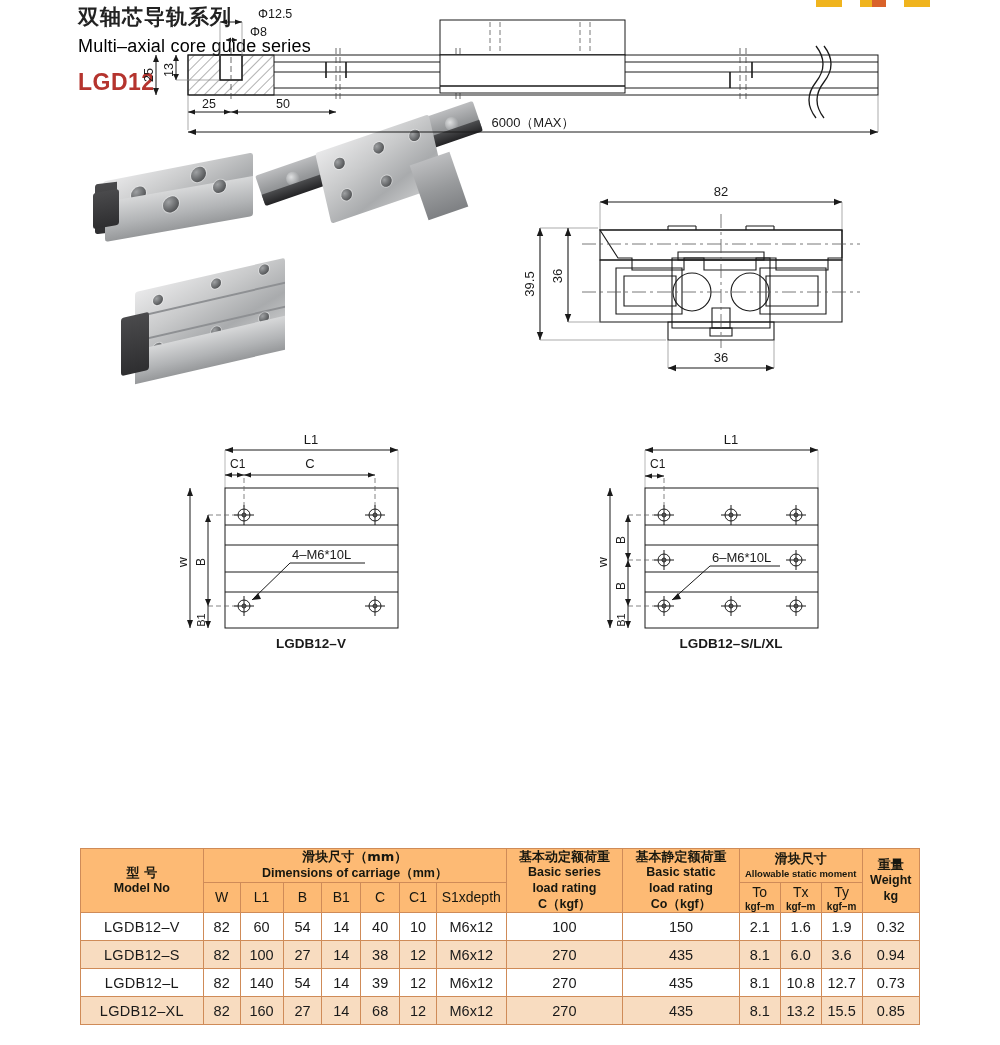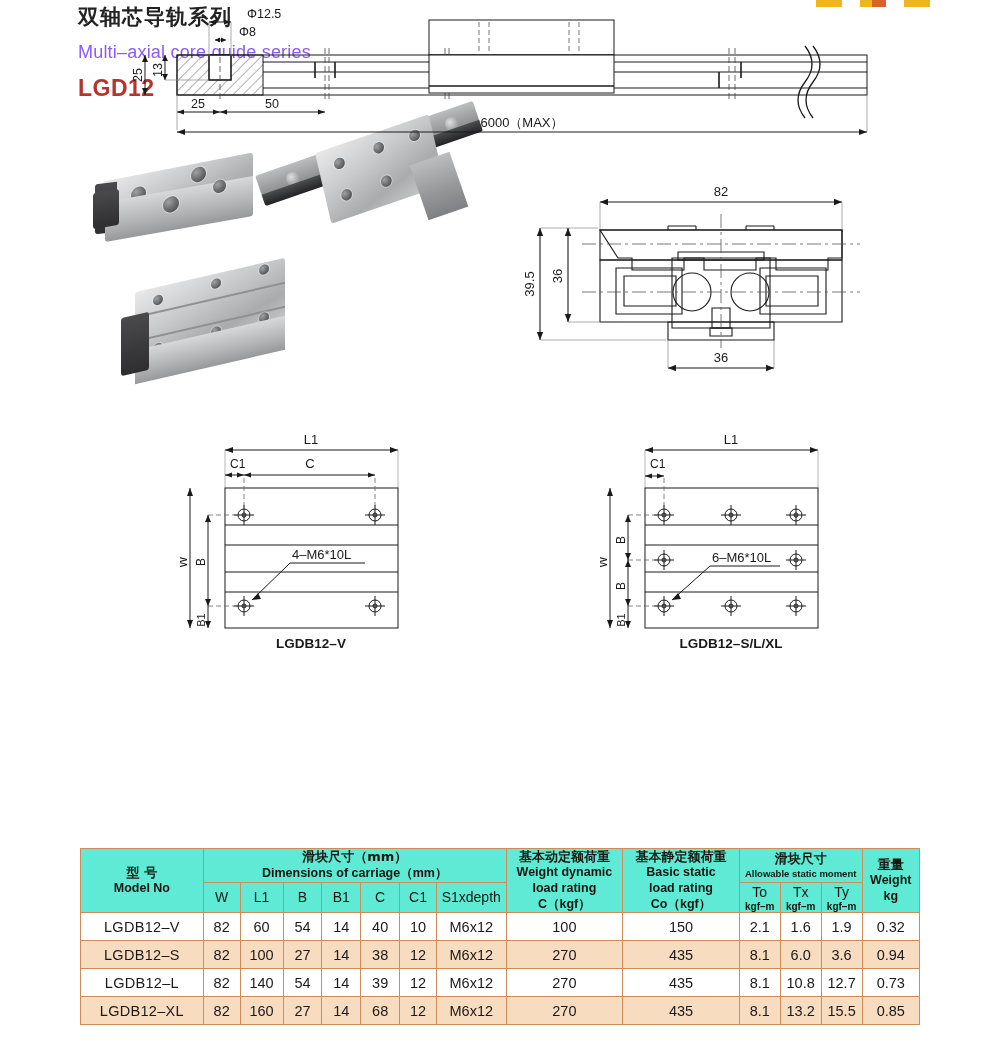--- a/index.html
+++ b/index.html
@@ -16,21 +16,21 @@
 
   
   .corner-bars { position:absolute; top:0; right:70px; display:flex; gap:18px; }
   .corner-bars i { display:block; width:26px; height:7px; background:#f0b41e; }
   .corner-bars i.alt { background:linear-gradient(to right,#f0b41e 45%,#d9622a 45%); }
 
   
   .header { position:absolute; left:78px; top:4px; }
   .h-cn { font-size:21px; font-weight:bold; letter-spacing:1px; color:#222;
           font-family:"DejaVu Sans",sans-serif; line-height:1.25; }
-  .h-en { font-size:18px; color:#8b5cf6; letter-spacing:.2px; margin-top:12px; }
+  .h-en { font-size:18px; color:#000000; letter-spacing:.2px; margin-top:6px; }
   .h-model { font-size:23px; font-weight:bold; color:#b5342e; margin-top:12px; letter-spacing:.5px; }
 
   
   .photos { position:absolute; left:95px; top:115px; width:420px; height:275px; }
   .photo { position:absolute; }
   .blk { position:relative; }
 
   
   .metal-top { background:linear-gradient(160deg,#e9e9ea 0%,#c9cacb 38%,#a9abad 70%,#cdcecf 100%); }
   .metal-side { background:linear-gradient(180deg,#bcbdbf 0%,#97999b 55%,#7e8083 100%); }
@@ -47,21 +47,21 @@
   svg text { font-family:"Liberation Sans","DejaVu Sans",sans-serif; fill:#1a1a1a; }
 
   
   .spec-wrap { position:absolute; left:80px; top:848px; width:840px; }
   table.spec { border-collapse:collapse; width:840px; table-layout:fixed; }
   table.spec th, table.spec td {
     border:1px solid #cf8b58;
     text-align:center; vertical-align:middle;
     padding:0;
   }
-  table.spec thead th { background:#5eead4; color:#17170f; }
+  table.spec thead th { background:#fdba74; color:#17170f; }
   .cn { font-family:"DejaVu Sans",sans-serif; font-weight:bold; font-size:13px; display:block; line-height:1.25; }
   .en { font-size:12.5px; display:block; line-height:1.25; }
   .en-sm { font-size:9.5px; display:block; line-height:1.2; }
   .sub { font-size:14px; font-weight:normal; }
   .unit { font-size:10px; display:block; line-height:1.1; }
   table.spec tbody td { font-size:14.5px; height:28px; background:#ffffff; }
   table.spec tbody tr.alt td { background:#f8dcc0; }
   td.model { text-align:center; letter-spacing:.3px; }
 </style>
 </head>
@@ -370,21 +370,21 @@
     <text x="50" y="48" font-size="12">C1</text>
     <text x="7" y="142" font-size="12" text-anchor="middle" transform="rotate(-90 7 142)">W</text>
     <text x="25" y="120" font-size="12" text-anchor="middle" transform="rotate(-90 25 120)">B</text>
     <text x="25" y="166" font-size="12" text-anchor="middle" transform="rotate(-90 25 166)">B</text>
     <text x="25" y="200" font-size="11" text-anchor="middle" transform="rotate(-90 25 200)">B1</text>
     <text x="112" y="142" font-size="13">6–M6*10L</text>
     <text x="131" y="228" font-size="13.5" font-weight="bold" text-anchor="middle">LGDB12–S/L/XL</text>
   </svg>
 </div>
 
-<div class="draw" style="left:129px; top:695, top:695px; width:780px; height:145px;">
+<div class="draw" style="left:140px; top:695, top:695px; width:780px; height:145px;">
   <svg width="780" height="145" viewBox="0 0 780 145">
     <defs>
       <pattern id="hatch" width="7" height="7" patternTransform="rotate(45)" patternUnits="userSpaceOnUse">
         <line x1="0" y1="0" x2="0" y2="7" stroke="#555" stroke-width="0.9"></line>
       </pattern>
     </defs>
     <g stroke="#1a1a1a" fill="none" stroke-width="1">
 
       <rect x="48" y="55" width="690" height="40"></rect>
 
@@ -489,21 +489,21 @@
         <th rowspan="2">
           <span class="cn">型 号</span>
           <span class="en">Model No</span>
         </th>
         <th colspan="7">
           <span class="cn">滑块尺寸（mm）</span>
           <span class="en">Dimensions of carriage（mm）</span>
         </th>
         <th rowspan="2">
           <span class="cn">基本动定额荷重</span>
-          <span class="en">Weight dynamic</span>
+          <span class="en">Basic series</span>
           <span class="en">load rating</span>
           <span class="en">C（kgf）</span>
         </th>
         <th rowspan="2">
           <span class="cn">基本静定额荷重</span>
           <span class="en">Basic static</span>
           <span class="en">load rating</span>
           <span class="en">Co（kgf）</span>
         </th>
         <th colspan="3">

